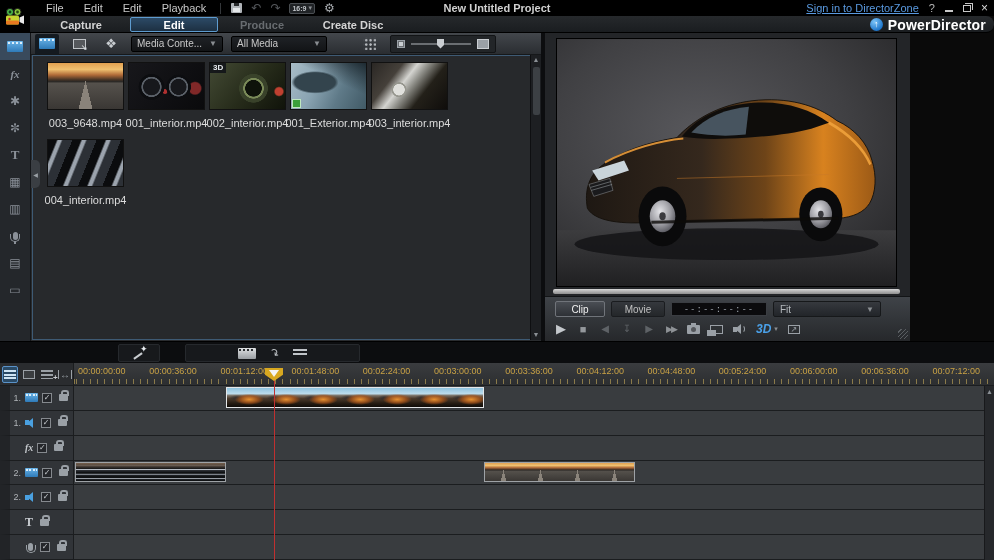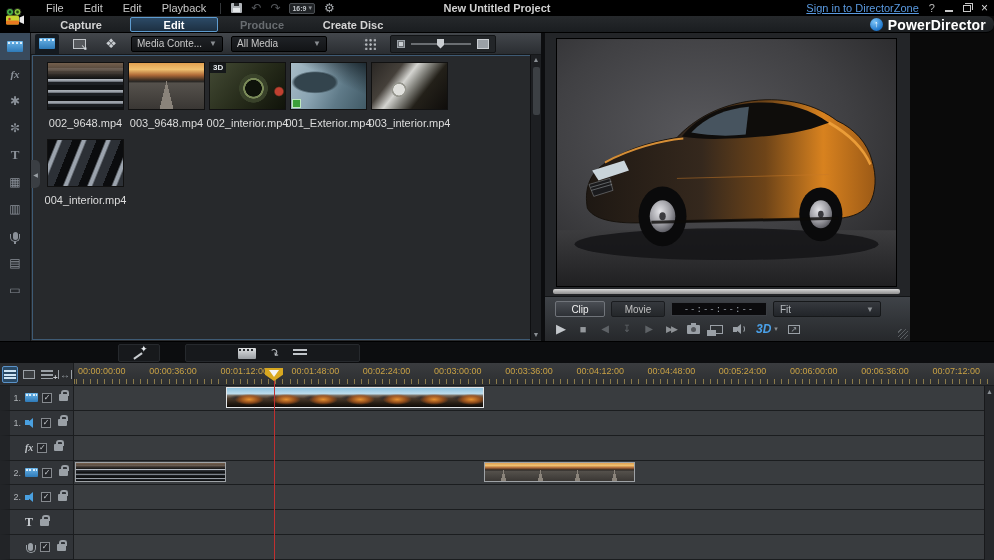--- a/index.html
+++ b/index.html
@@ -313,26 +313,26 @@
     <span id="zoomctl">
       <span class="zoom-box-s"></span>
       <span class="zoom-track">
           <span class="zoom-thumb"></span>
         </span>
       <span class="zoom-box-l"></span>
     </span>
   </div>
   <div id="lib-content">
       <div class="lib-item">
-        <div class="thumb th-car-grille"></div>
-        <div class="lib-label">002_9648.mp4</div>
-      </div>
-      <div class="lib-item">
         <div class="thumb th-desert-road"></div>
         <div class="lib-label">003_9648.mp4</div>
+      </div>
+      <div class="lib-item">
+        <div class="thumb th-dashboard-gauges"></div>
+        <div class="lib-label">001_interior.mp4</div>
       </div>
       <div class="lib-item">
         <div class="thumb th-speedometer">
           <span class="badge-3d">3D</span>
         </div>
         <div class="lib-label">002_interior.mp4</div>
       </div>
       <div class="lib-item">
         <div class="thumb th-side-mirror">
           <span class="badge-green"></span>

